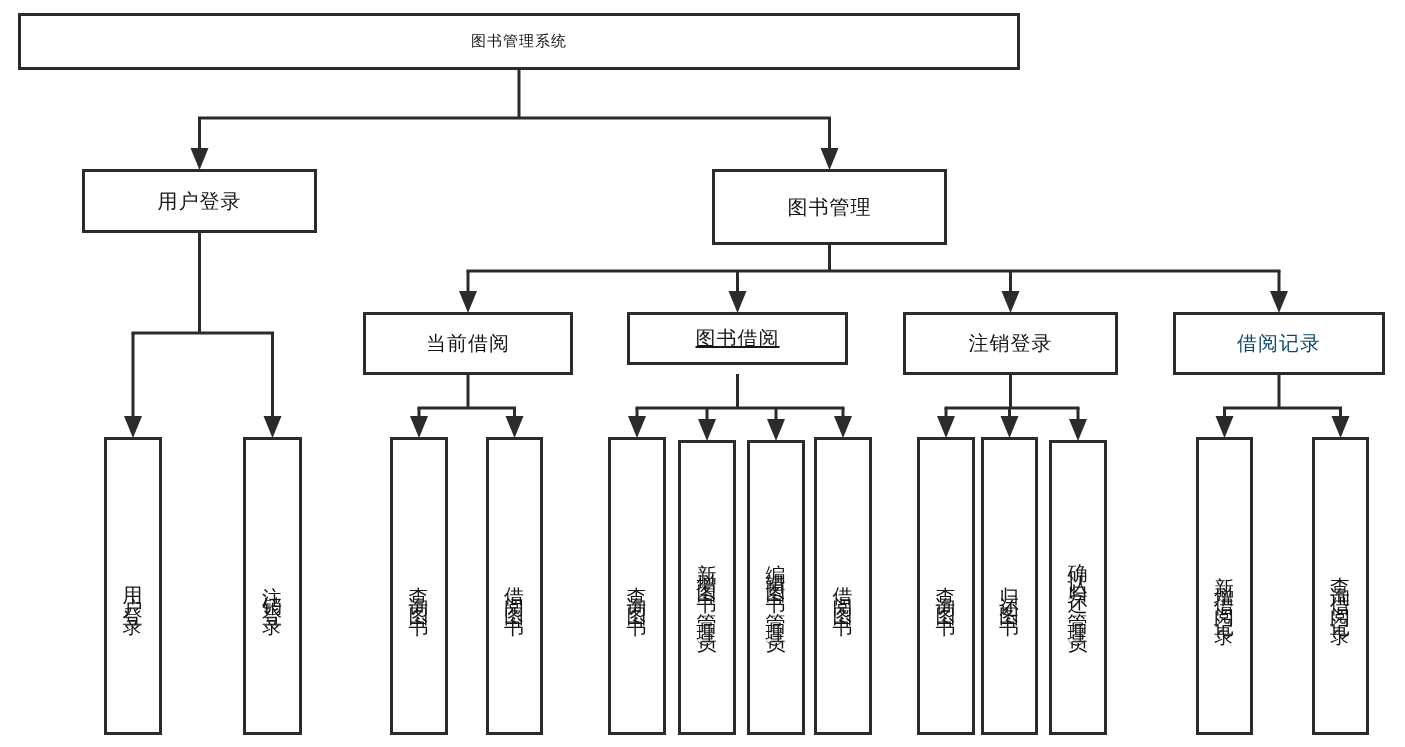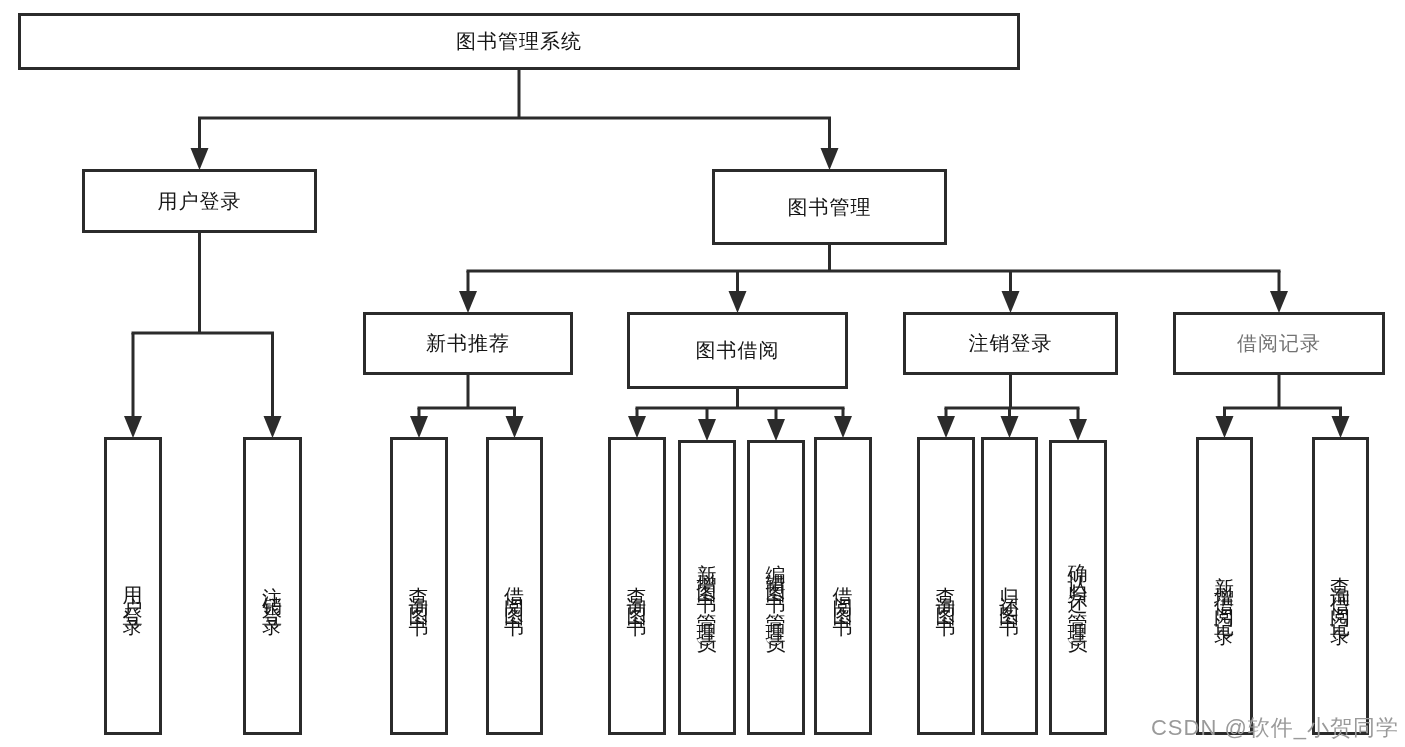--- a/index.html
+++ b/index.html
@@ -30,21 +30,21 @@
     align-items: center;
     justify-content: center;
     color: #151515;
   }
   .node.h .label {
     font-size: 20px;
     letter-spacing: 1px;
     white-space: nowrap;
   }
   .node.root .label {
-    font-size: 20px;
+    font-size: 15px;
   }
   .node.v .label {
     writing-mode: vertical-rl;
     text-orientation: mixed;
     font-size: 20px;
     letter-spacing: 10px;
     line-height: 1;
     white-space: nowrap;
     margin-bottom: -10px; 
   }
@@ -127,29 +127,29 @@
       <div class="node h" style="left: 712px; top: 169px; width: 235px; height: 76px; border-color: rgb(43, 43, 43); color: rgb(21, 21, 21);">
         <span class="label">图书管理</span>
       </div>
       <div class="node v" style="left: 104px; top: 437px; width: 58px; height: 298px; border-color: rgb(43, 43, 43); color: rgb(21, 21, 21);">
         <span class="label">用户登录</span>
       </div>
       <div class="node v" style="left: 243px; top: 437px; width: 59px; height: 298px; border-color: rgb(43, 43, 43); color: rgb(21, 21, 21);">
         <span class="label">注销登录</span>
       </div>
       <div class="node h" style="left: 363px; top: 312px; width: 210px; height: 63px; border-color: rgb(43, 43, 43); color: rgb(21, 21, 21);">
-        <span class="label">新书推荐</span>
+        <span class="label">当前借阅</span>
       </div>
-      <div class="node h" style="left: 627px; top: 312px; width: 221px; height: 77px; border-color: rgb(43, 43, 43); color: rgb(21, 21, 21);">
+      <div class="node h" style="left: 627px; top: 312px; width: 221px; height: 53px; border-color: rgb(43, 43, 43); color: rgb(21, 21, 21); text-decoration: underline;">
         <span class="label">图书借阅</span>
       </div>
       <div class="node h" style="left: 903px; top: 312px; width: 215px; height: 63px; border-color: rgb(43, 43, 43); color: rgb(21, 21, 21);">
         <span class="label">注销登录</span>
       </div>
-      <div class="node h" style="left: 1173px; top: 312px; width: 212px; height: 63px; border-color: rgb(43, 43, 43); color: #737373;">
+      <div class="node h" style="left: 1173px; top: 312px; width: 212px; height: 63px; border-color: rgb(43, 43, 43); color: #0c4a6e;">
         <span class="label">借阅记录</span>
       </div>
       <div class="node v" style="left: 390px; top: 437px; width: 58px; height: 298px; border-color: rgb(43, 43, 43); color: rgb(21, 21, 21);">
         <span class="label">查询图书</span>
       </div>
       <div class="node v" style="left: 486px; top: 437px; width: 57px; height: 298px; border-color: rgb(43, 43, 43); color: rgb(21, 21, 21);">
         <span class="label">借阅图书</span>
       </div>
       <div class="node v" style="left: 608px; top: 437px; width: 58px; height: 298px; border-color: rgb(43, 43, 43); color: rgb(21, 21, 21);">
         <span class="label">查询图书</span>
@@ -172,14 +172,13 @@
       <div class="node v" style="left: 1049px; top: 440px; width: 58px; height: 295px; border-color: rgb(43, 43, 43); color: rgb(21, 21, 21);">
         <span class="label">确认归还（管理员）</span>
       </div>
       <div class="node v" style="left: 1196px; top: 437px; width: 57px; height: 298px; border-color: rgb(43, 43, 43); color: rgb(21, 21, 21);">
         <span class="label">新增借阅记录</span>
       </div>
       <div class="node v" style="left: 1312px; top: 437px; width: 57px; height: 298px; border-color: rgb(43, 43, 43); color: rgb(21, 21, 21);">
         <span class="label">查询借阅记录</span>
       </div>
     </div>
-  <div class="watermark" style="color: rgb(154, 154, 154);">CSDN @软件_小贺同学</div>
 </div>
 
 </body></html>

